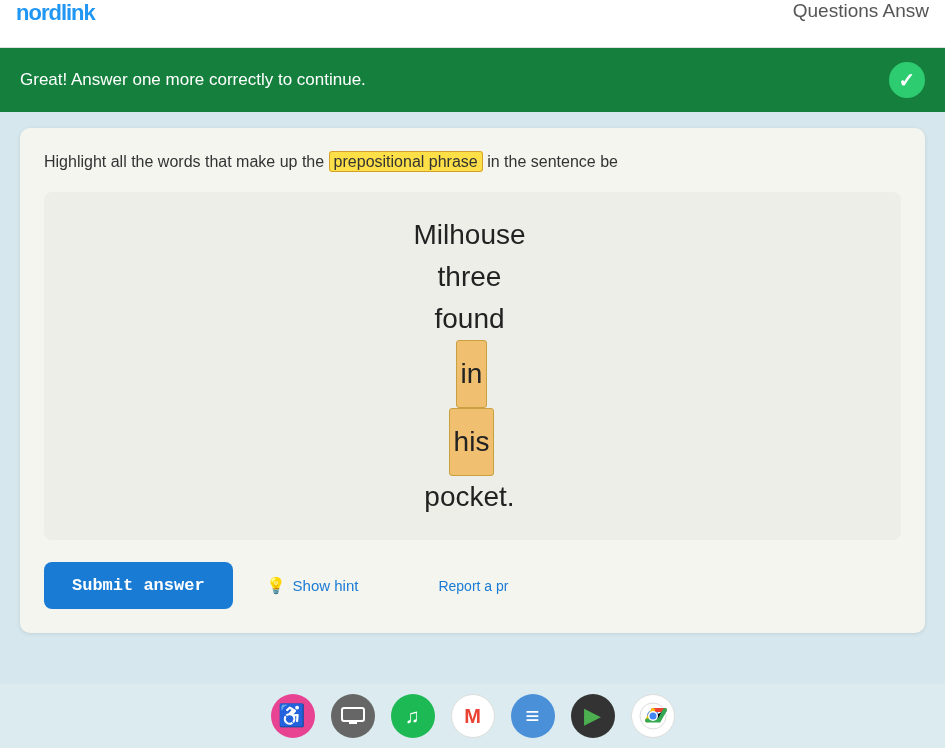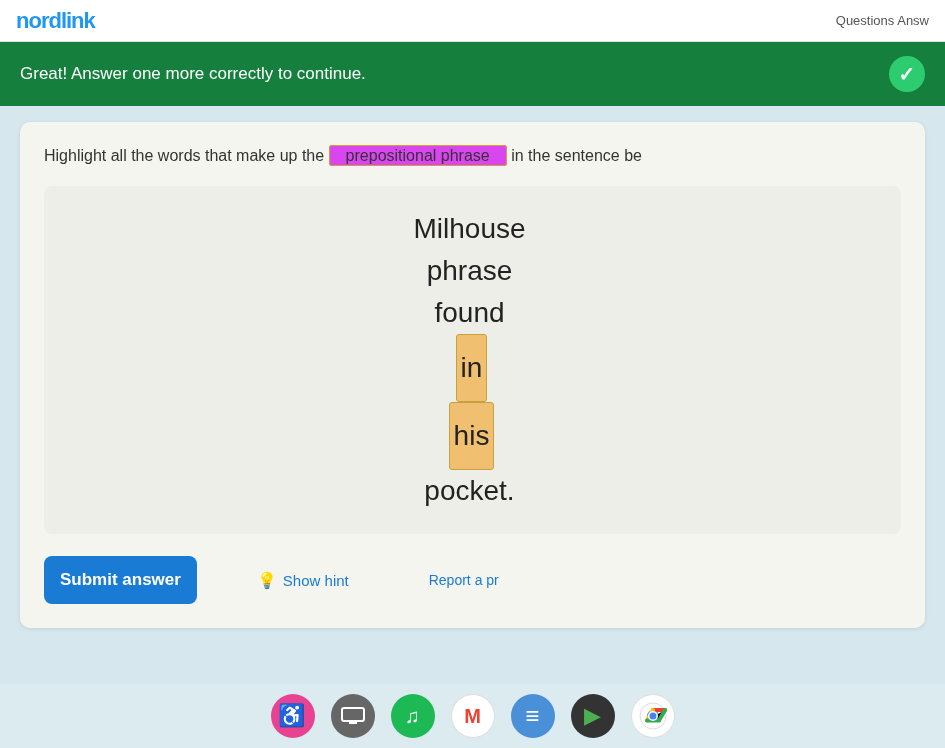--- a/index.html
+++ b/index.html
@@ -9,40 +9,40 @@
       height: 748px;
       background: #d6e8ee;
       font-family: 'Segoe UI', Arial, sans-serif;
       overflow: hidden;
       position: relative;
     }
 
     
     .top-bar {
       background: #ffffff;
-      height: 42px;
-      display: flex;
-      align-items: center;
+      height: 48px;
+      display: flex;
+      align-items: flex-start;
       justify-content: space-between;
       padding: 0 16px;
       border-bottom: 1px solid #e0e0e0;
     }
 
     .top-bar-logo {
       font-size: 22px;
       font-weight: 900;
       color: #e8403a;
       letter-spacing: -1px;
     }
     .top-bar-logo span {
       color: #2196f3;
     }
 
     .top-bar-right {
-      font-size: 13px;
+      font-size: 19px;
       color: #555;
     }
 
     
     .banner {
       background: #15803d;
       padding: 14px 20px;
       display: flex;
       align-items: center;
       justify-content: space-between;
@@ -82,24 +82,24 @@
     }
 
     .question-instruction {
       font-size: 16px;
       color: #333;
       margin-bottom: 18px;
       line-height: 1.5;
     }
 
     .highlight-term {
-      background: #d946ef;
+      background: #fde047;
       border: 1.5px solid #d4a030;
       border-radius: 3px;
-      padding: 1px 16px;
+      padding: 1px 4px;
       color: #333;
     }
 
     
     .sentence-area {
       background: #eeeee8;
       border-radius: 8px;
       padding: 22px 20px;
       margin-bottom: 22px;
       font-size: 28px;
@@ -134,25 +134,26 @@
       display: flex;
       align-items: center;
       gap: 0;
     }
 
     .submit-btn {
       background: #1a7bd4;
       color: white;
       border: none;
       border-radius: 8px;
-      padding: 14px 16px;
+      padding: 14px 28px;
       font-size: 17px;
       font-weight: 700;
       cursor: pointer;
-      margin-right: 60px;
+      margin-right: 34px;
+      font-family: Liberation Mono, monospace;
     }
 
     .show-hint-btn {
       background: none;
       border: none;
       color: #1a7bd4;
       font-size: 15px;
       cursor: pointer;
       display: flex;
       align-items: center;
@@ -226,21 +227,21 @@
   <div class="question-card">
 
     <div class="question-instruction">
       <span>Highlight all the words that make up the</span>
       <span class="highlight-term">prepositional phrase</span>
       <span> </span><span>in the sentence be</span>
     </div>
 
     <div class="sentence-area">
       <span class="word">Milhouse</span>
-      <span class="word">phrase</span>
+      <span class="word">three</span>
       <span class="word">found</span>
       <span class="word-highlighted">in</span>
       <span class="word-highlighted">his</span>
       <span class="word">pocket.</span>
     </div>
 
     <div class="actions-row">
       <button class="submit-btn">Submit answer</button>
       <button class="show-hint-btn">
         <span class="hint-bulb">💡</span>

